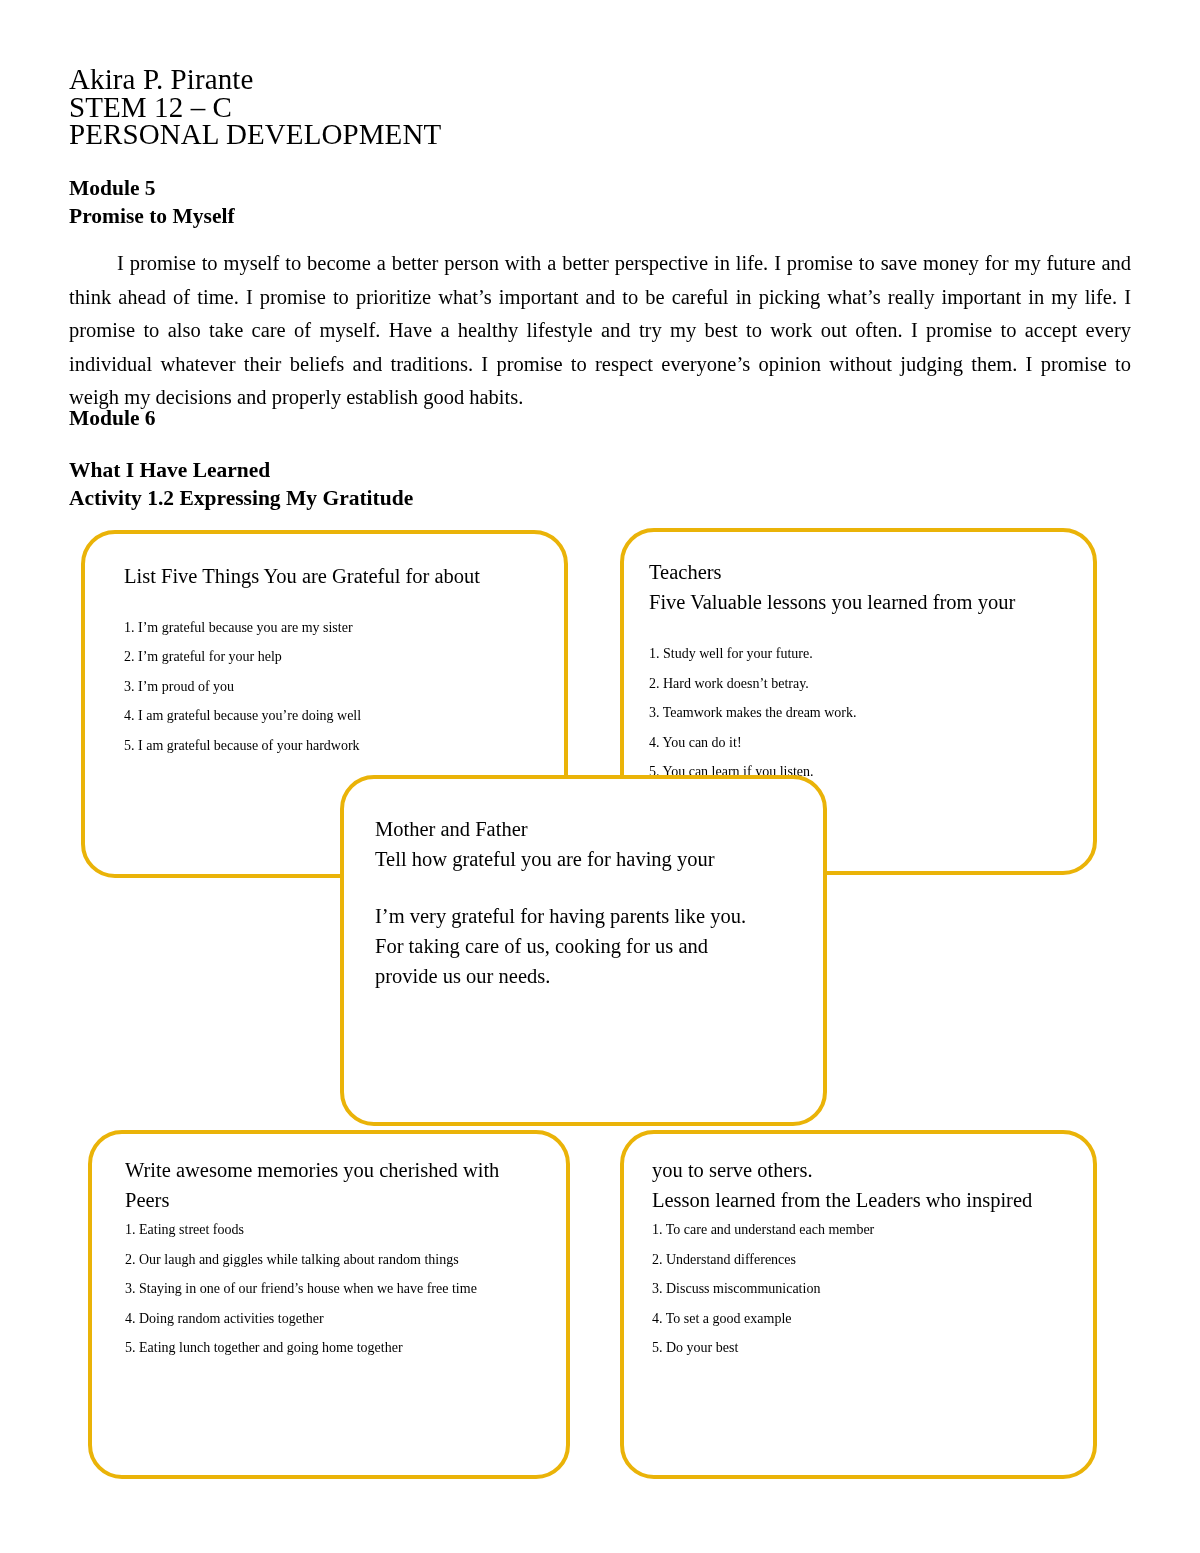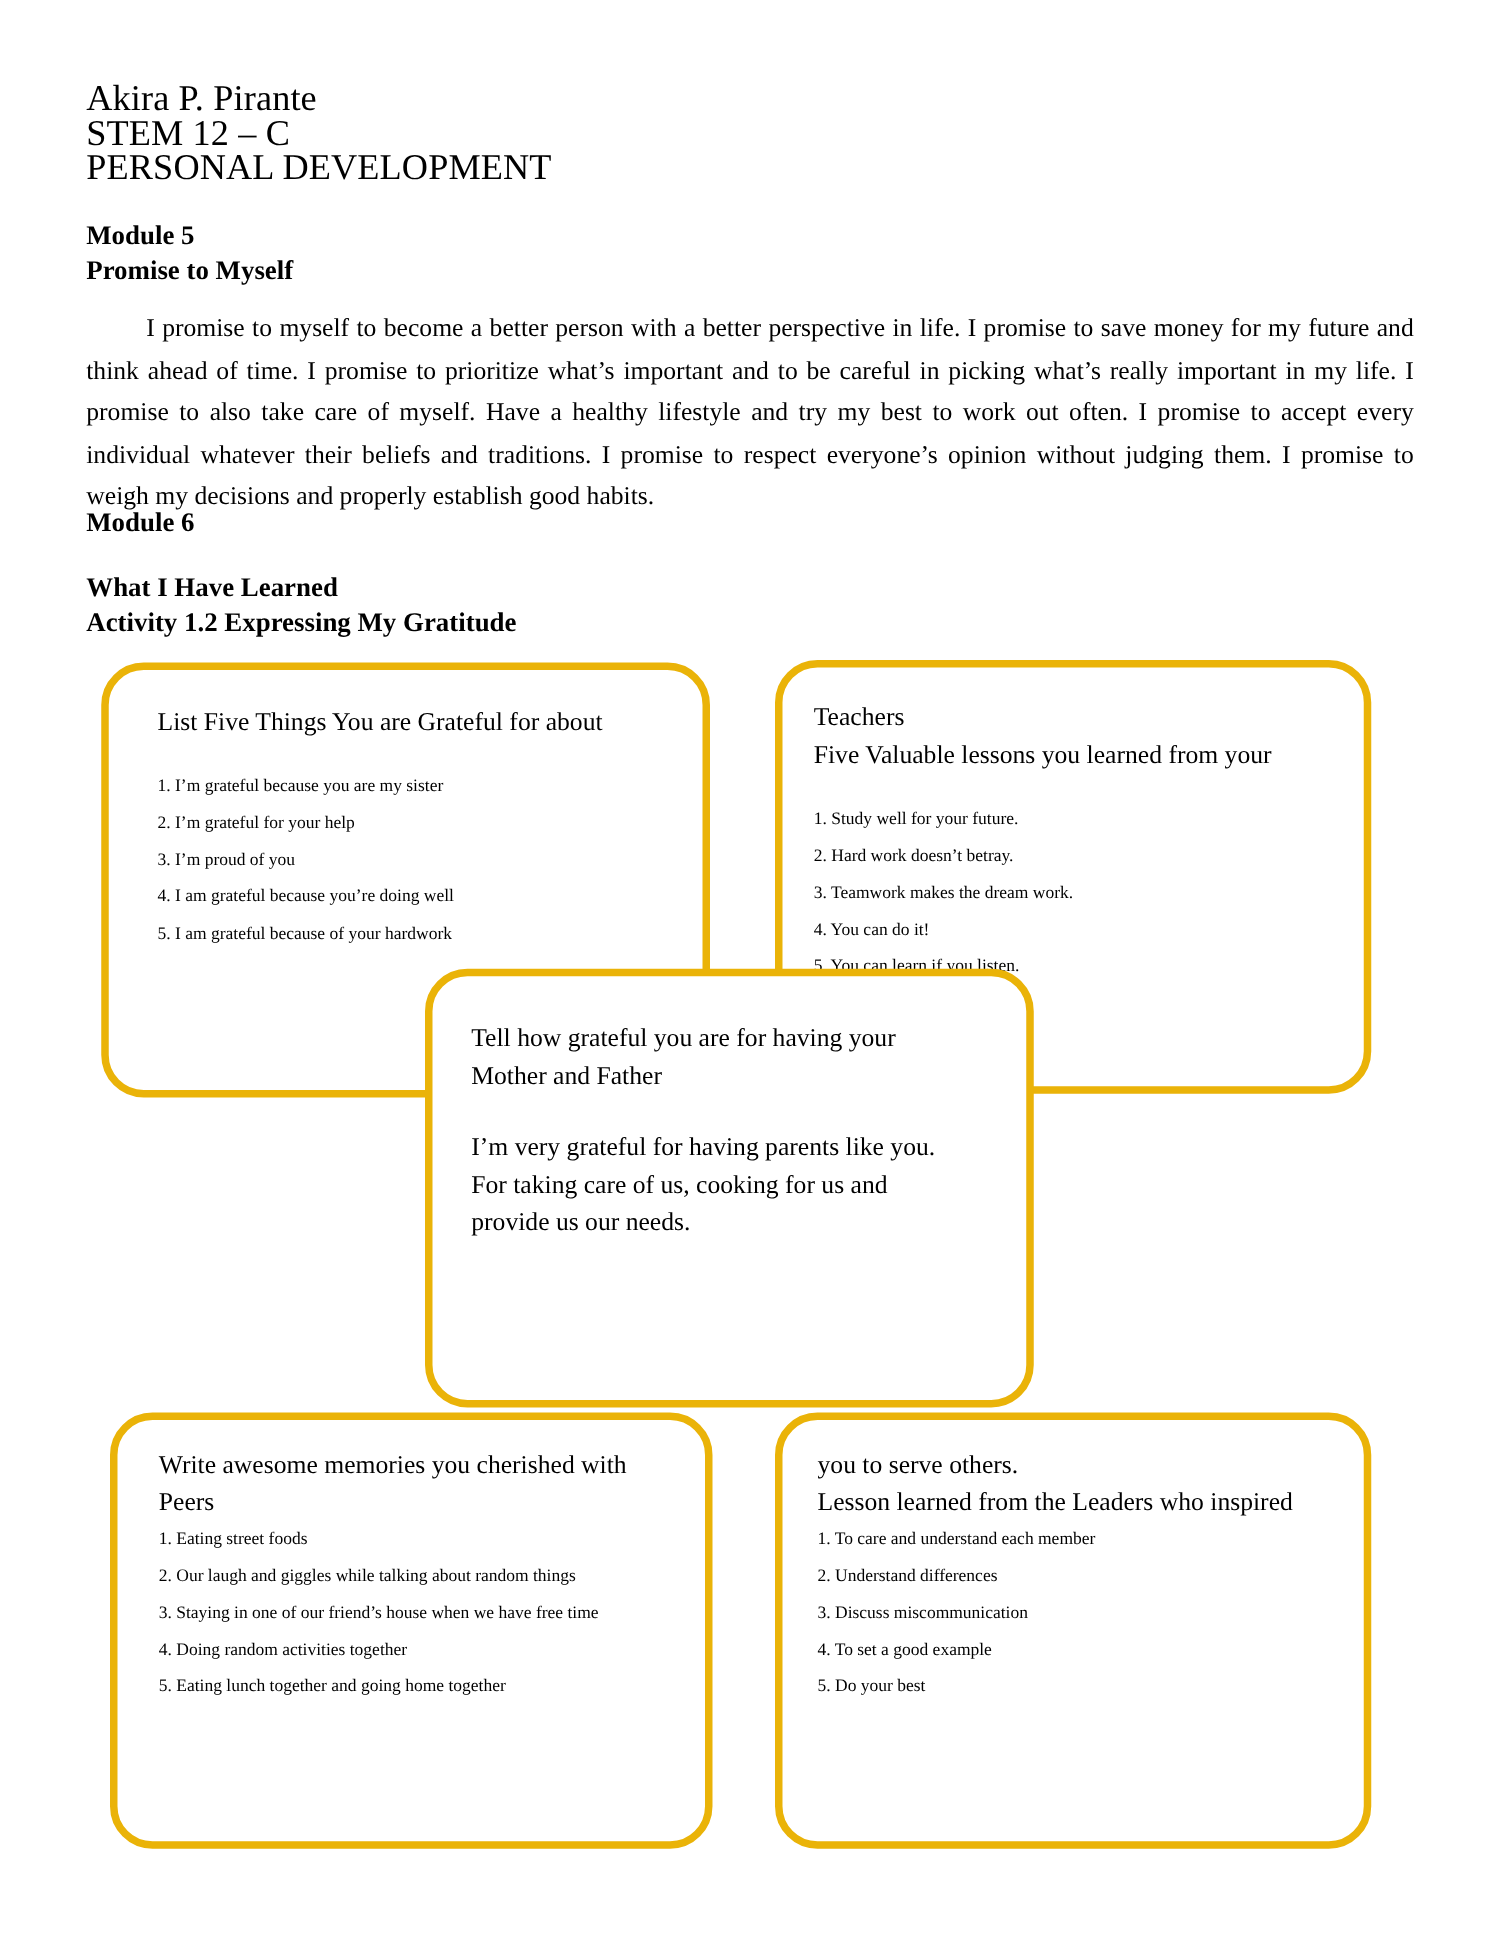--- a/index.html
+++ b/index.html
@@ -86,21 +86,21 @@
     font-weight: bold;
     line-height: 28px;
     white-space: nowrap;
   }
 
   
   .gbox {
     position: absolute;
     box-sizing: border-box;
     background: #ffffff;
-    border: 6px solid #eab308;
+    border: 4px solid #eab308;
     border-radius: 34px;
   }
   .box-topleft  { left: 81px;  top: 530px;  width: 487px;  height: 348px; }
   .box-topright { left: 620px; top: 528px;  width: 477px;  height: 347px; }
   .box-center   { left: 340px; top: 775px;  width: 487px;  height: 351px; z-index: 5; }
   .box-botleft  { left: 88px;  top: 1130px; width: 482px;  height: 349px; }
   .box-botright { left: 620px; top: 1130px; width: 477px;  height: 349px; }
 
   .box-inner {
     position: absolute;
@@ -191,22 +191,22 @@
         <li>2. Hard work doesn’t betray.</li>
         <li>3. Teamwork makes the dream work.</li>
         <li>4. You can do it!</li>
         <li>5. You can learn if you listen.</li>
       </ul>
     </div>
   </div>
 
   <div class="gbox box-center">
     <div class="box-inner ct-title">
+      <div class="box-title">Mother and Father</div>
       <div class="box-title">Tell how grateful you are for having your</div>
-      <div class="box-title">Mother and Father</div>
       <div style="padding-top:27px;">
         <div class="box-body-line">I’m very grateful for having parents like you.</div>
         <div class="box-body-line">For taking care of us, cooking for us and</div>
         <div class="box-body-line">provide us our needs.</div>
       </div>
     </div>
   </div>
 
   <div class="gbox box-botleft">
     <div class="box-inner bl-title">

